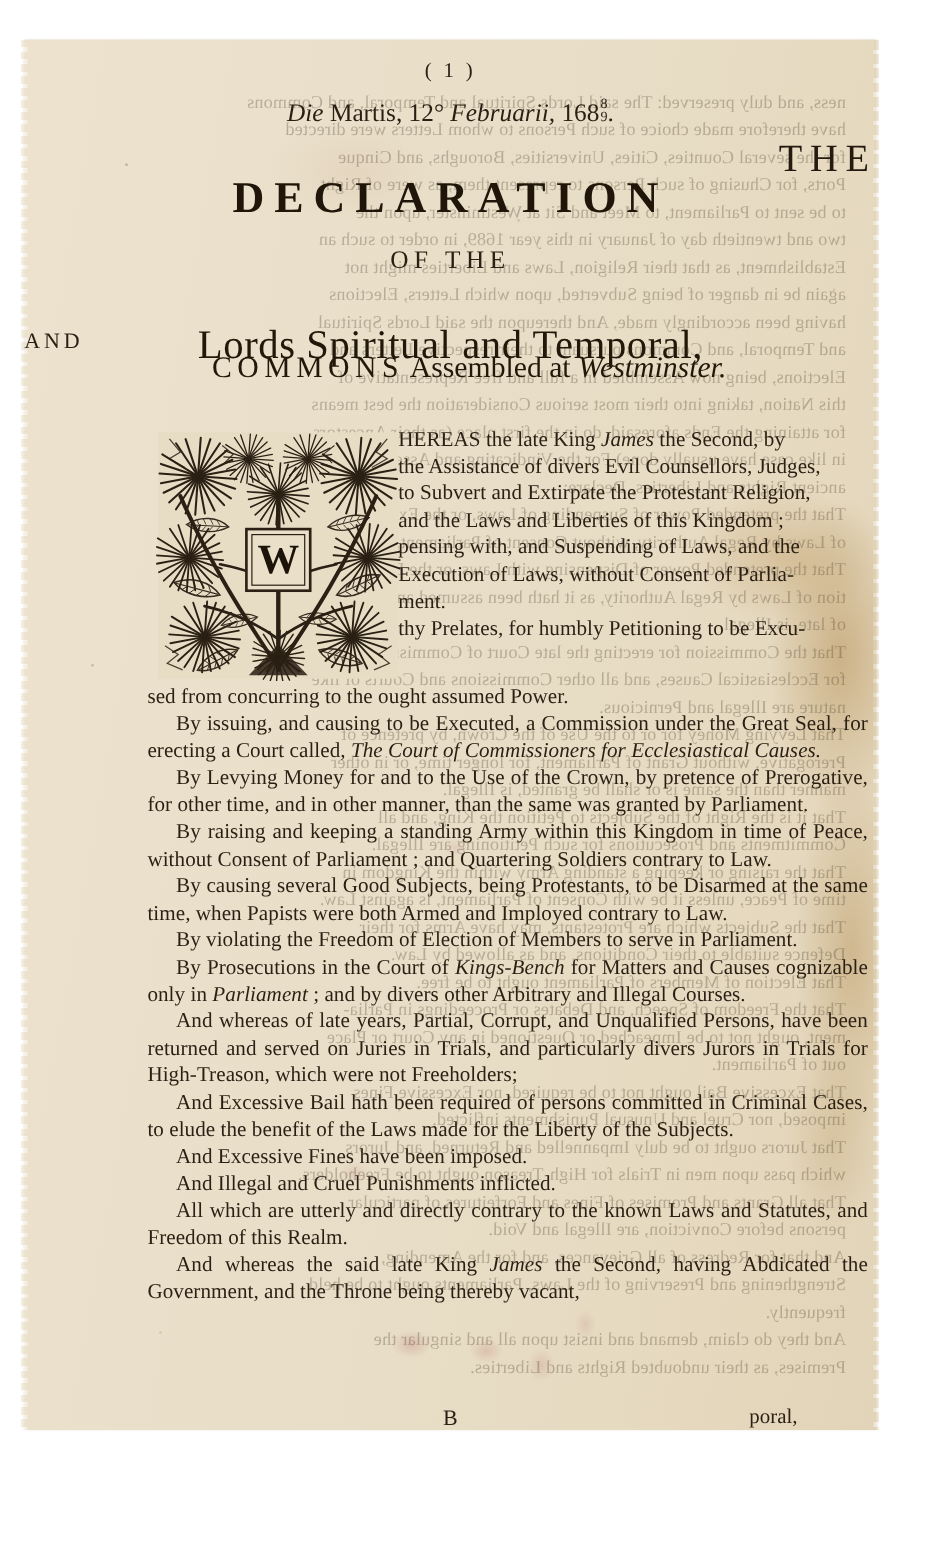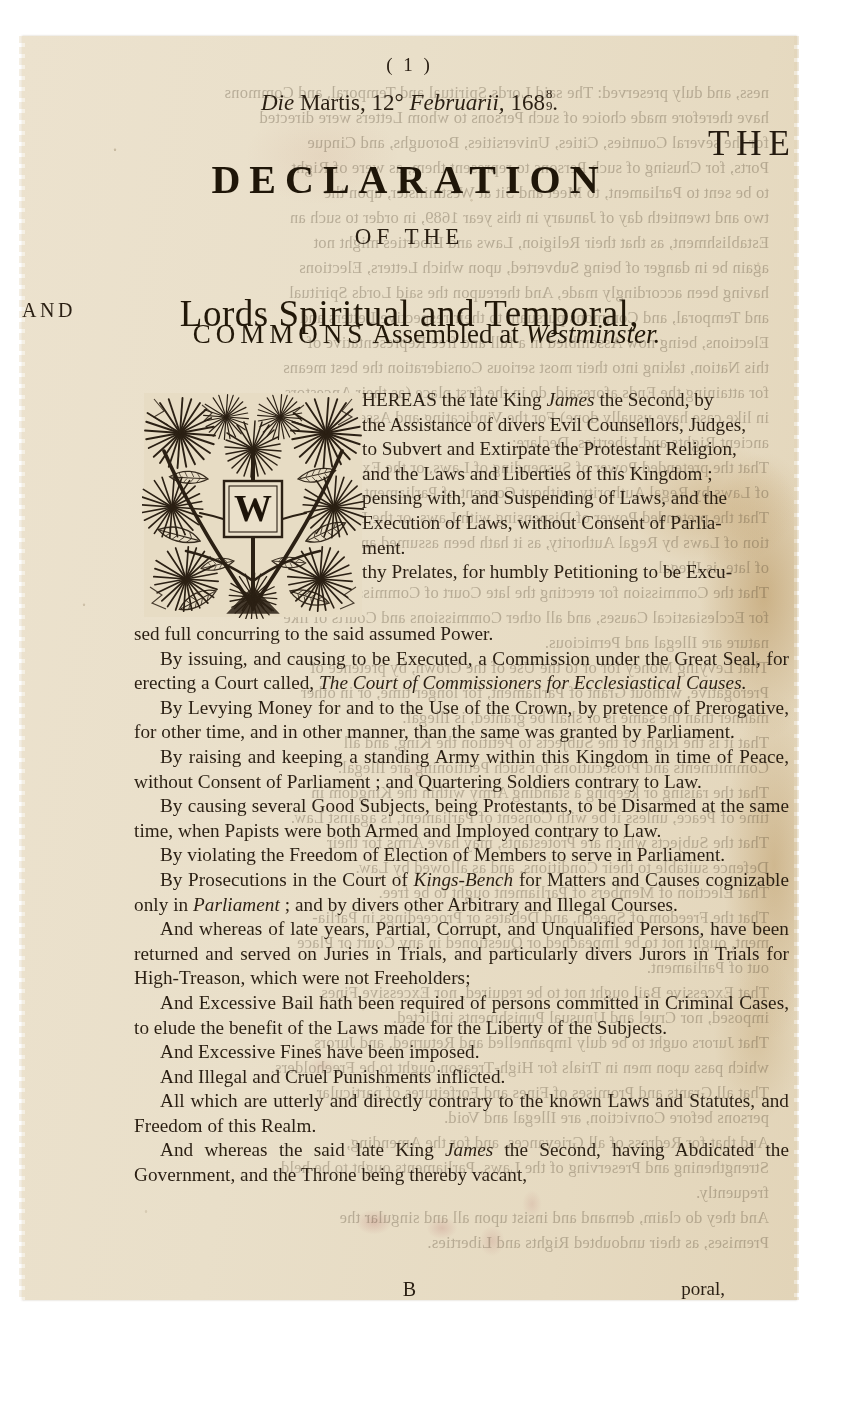--- a/index.html
+++ b/index.html
@@ -451,21 +451,21 @@
         <div class="line">the Assistance of divers Evil Counsellors, Judges,</div>
         <div class="line">to Subvert and Extirpate the Protestant Religion,</div>
         <div class="line">and the Laws and Liberties of this Kingdom ;</div>
         <div class="line">pensing with, and Suspending of Laws, and the</div>
         <div class="line">Execution of Laws, without Consent of Parlia-</div>
         <div class="line">ment.</div>
         <div class="line">thy Prelates, for humbly Petitioning to be Excu-</div>
       </div>
 
     <div class="para" id="body-full">
-        <p>sed full concurring to the said assumed Power.</p>
+        <p>sed from concurring to the ought assumed Power.</p>
         <p><span class="indent"></span>By issuing, and causing to be Executed, a Commission under the Great Seal, for erecting a Court called, <i>The Court of Commissioners for Ecclesiastical Causes.</i></p>
         <p><span class="indent"></span>By Levying Money for and to the Use of the Crown, by pretence of Prerogative, for other time, and in other manner, than the same was granted by Parliament.</p>
         <p><span class="indent"></span>By raising and keeping a standing Army within this Kingdom in time of Peace, without Consent of Parliament ; and Quartering Soldiers contrary to Law.</p>
         <p><span class="indent"></span>By causing several Good Subjects, being Protestants, to be Disarmed at the same time, when Papists were both Armed and Imployed contrary to Law.</p>
         <p><span class="indent"></span>By violating the Freedom of Election of Members to serve in Parliament.</p>
         <p><span class="indent"></span>By Prosecutions in the Court of <i>Kings-Bench</i> for Matters and Causes cognizable only in <i>Parliament</i> ; and by divers other Arbitrary and Illegal Courses.</p>
         <p><span class="indent"></span>And whereas of late years, Partial, Corrupt, and Unqualified Persons, have been returned and served on Juries in Trials, and particularly divers Jurors in Trials for High-Treason, which were not Freeholders;</p>
         <p><span class="indent"></span>And Excessive Bail hath been required of persons committed in Criminal Cases, to elude the benefit of the Laws made for the Liberty of the Subjects.</p>
         <p><span class="indent"></span>And Excessive Fines have been imposed.</p>
         <p><span class="indent"></span>And Illegal and Cruel Punishments inflicted.</p>

